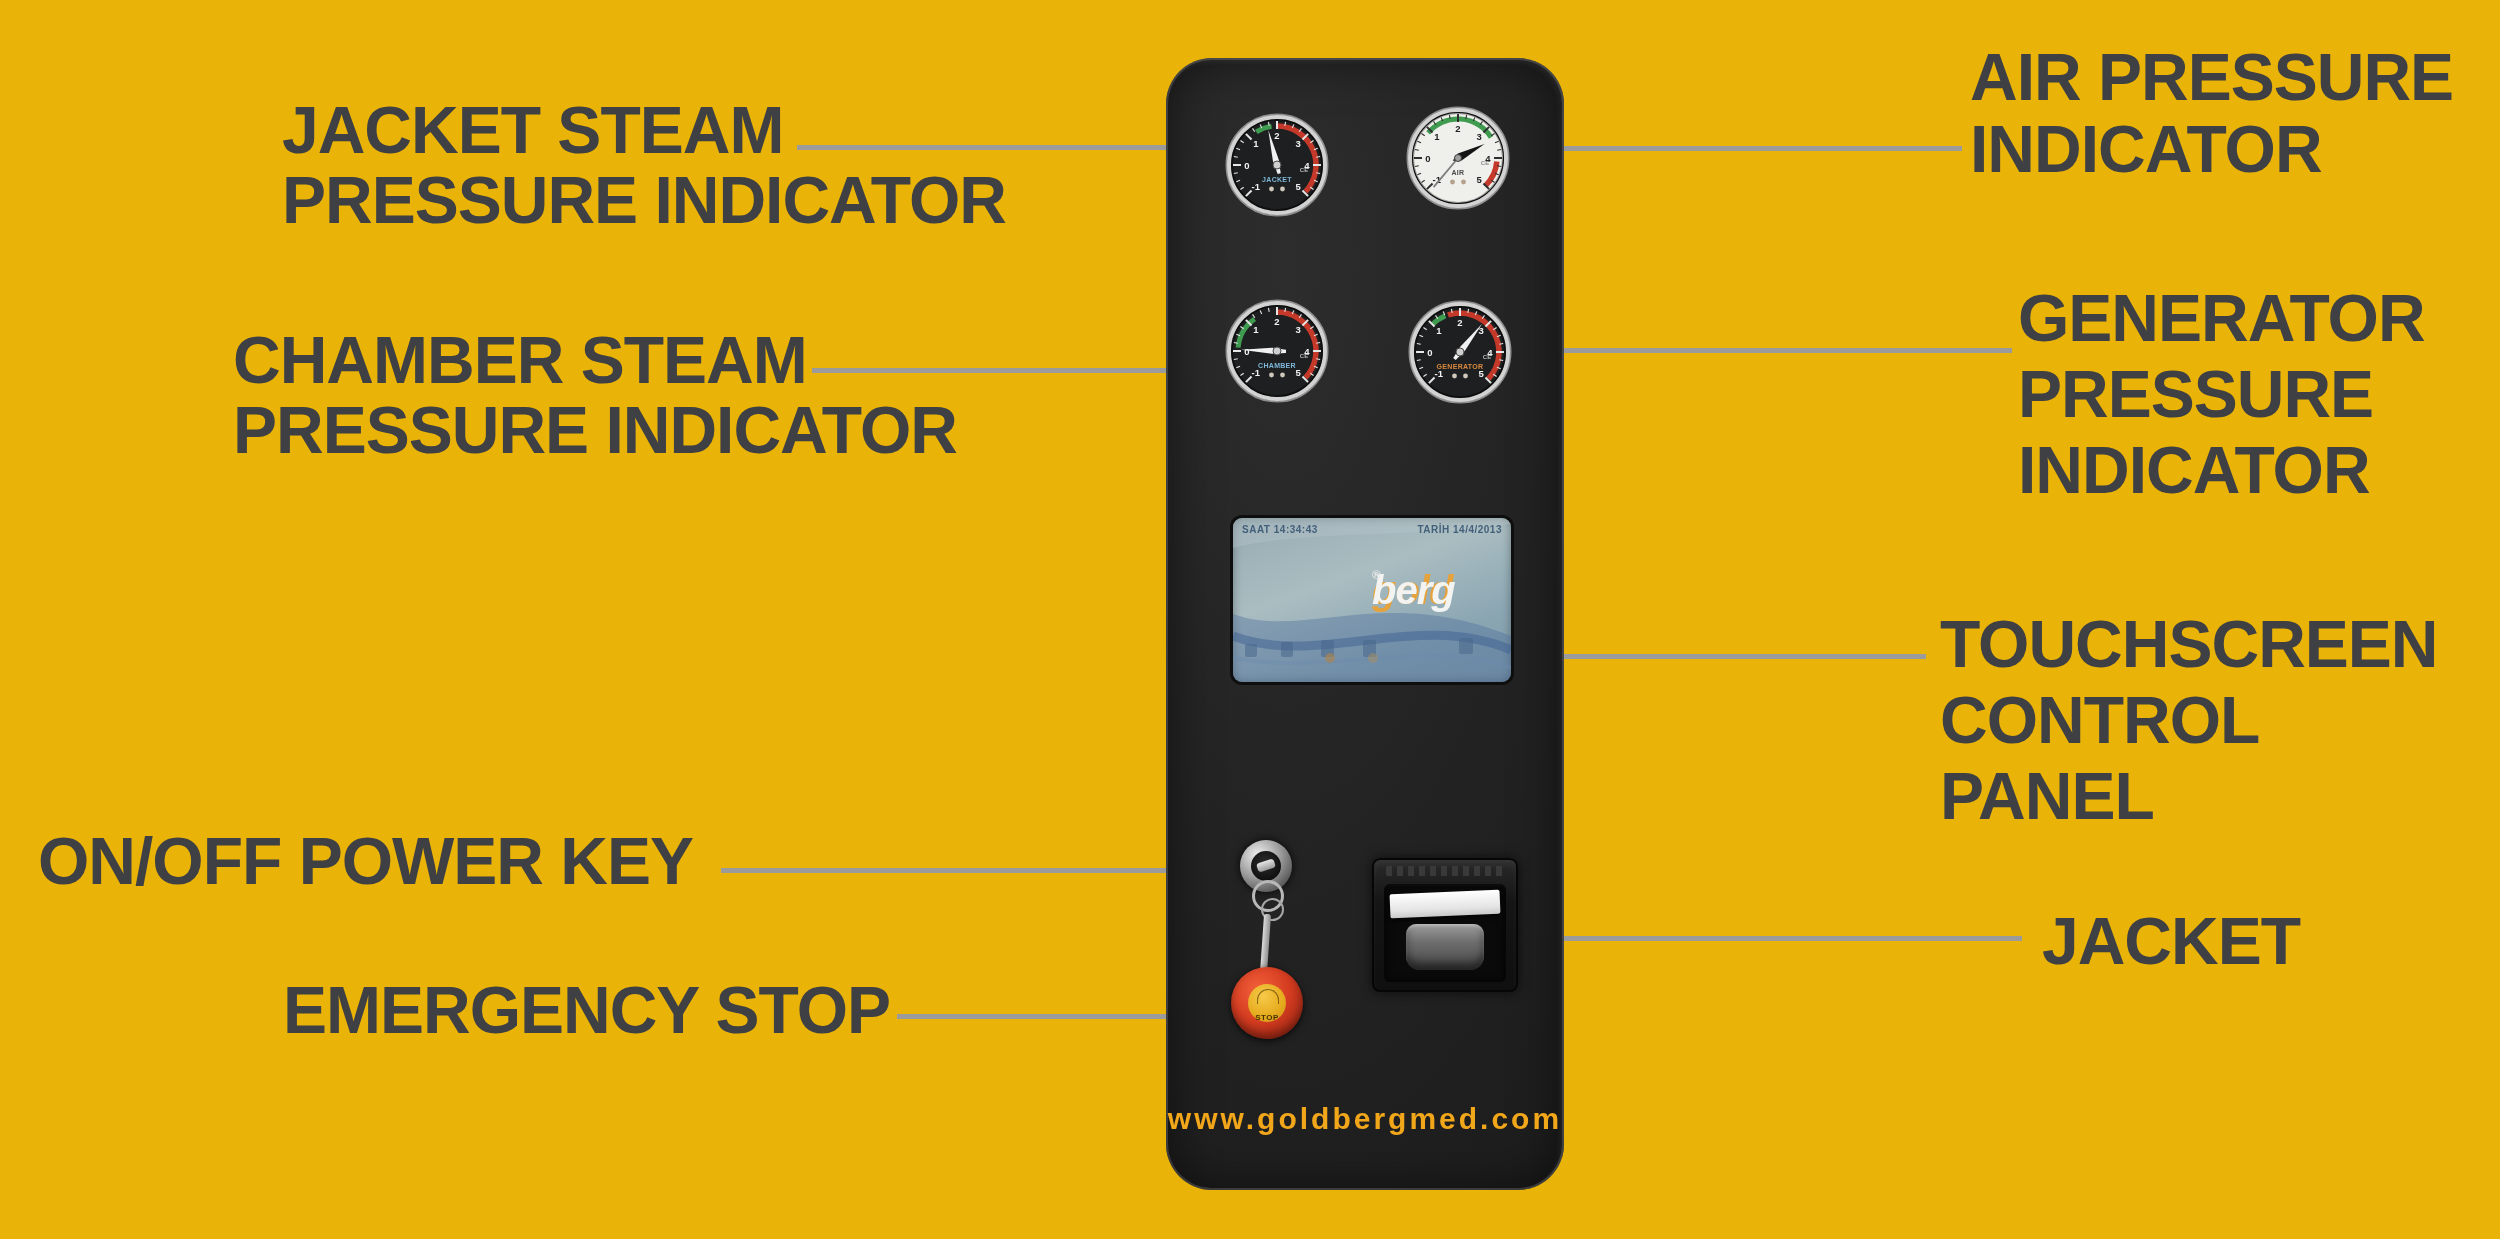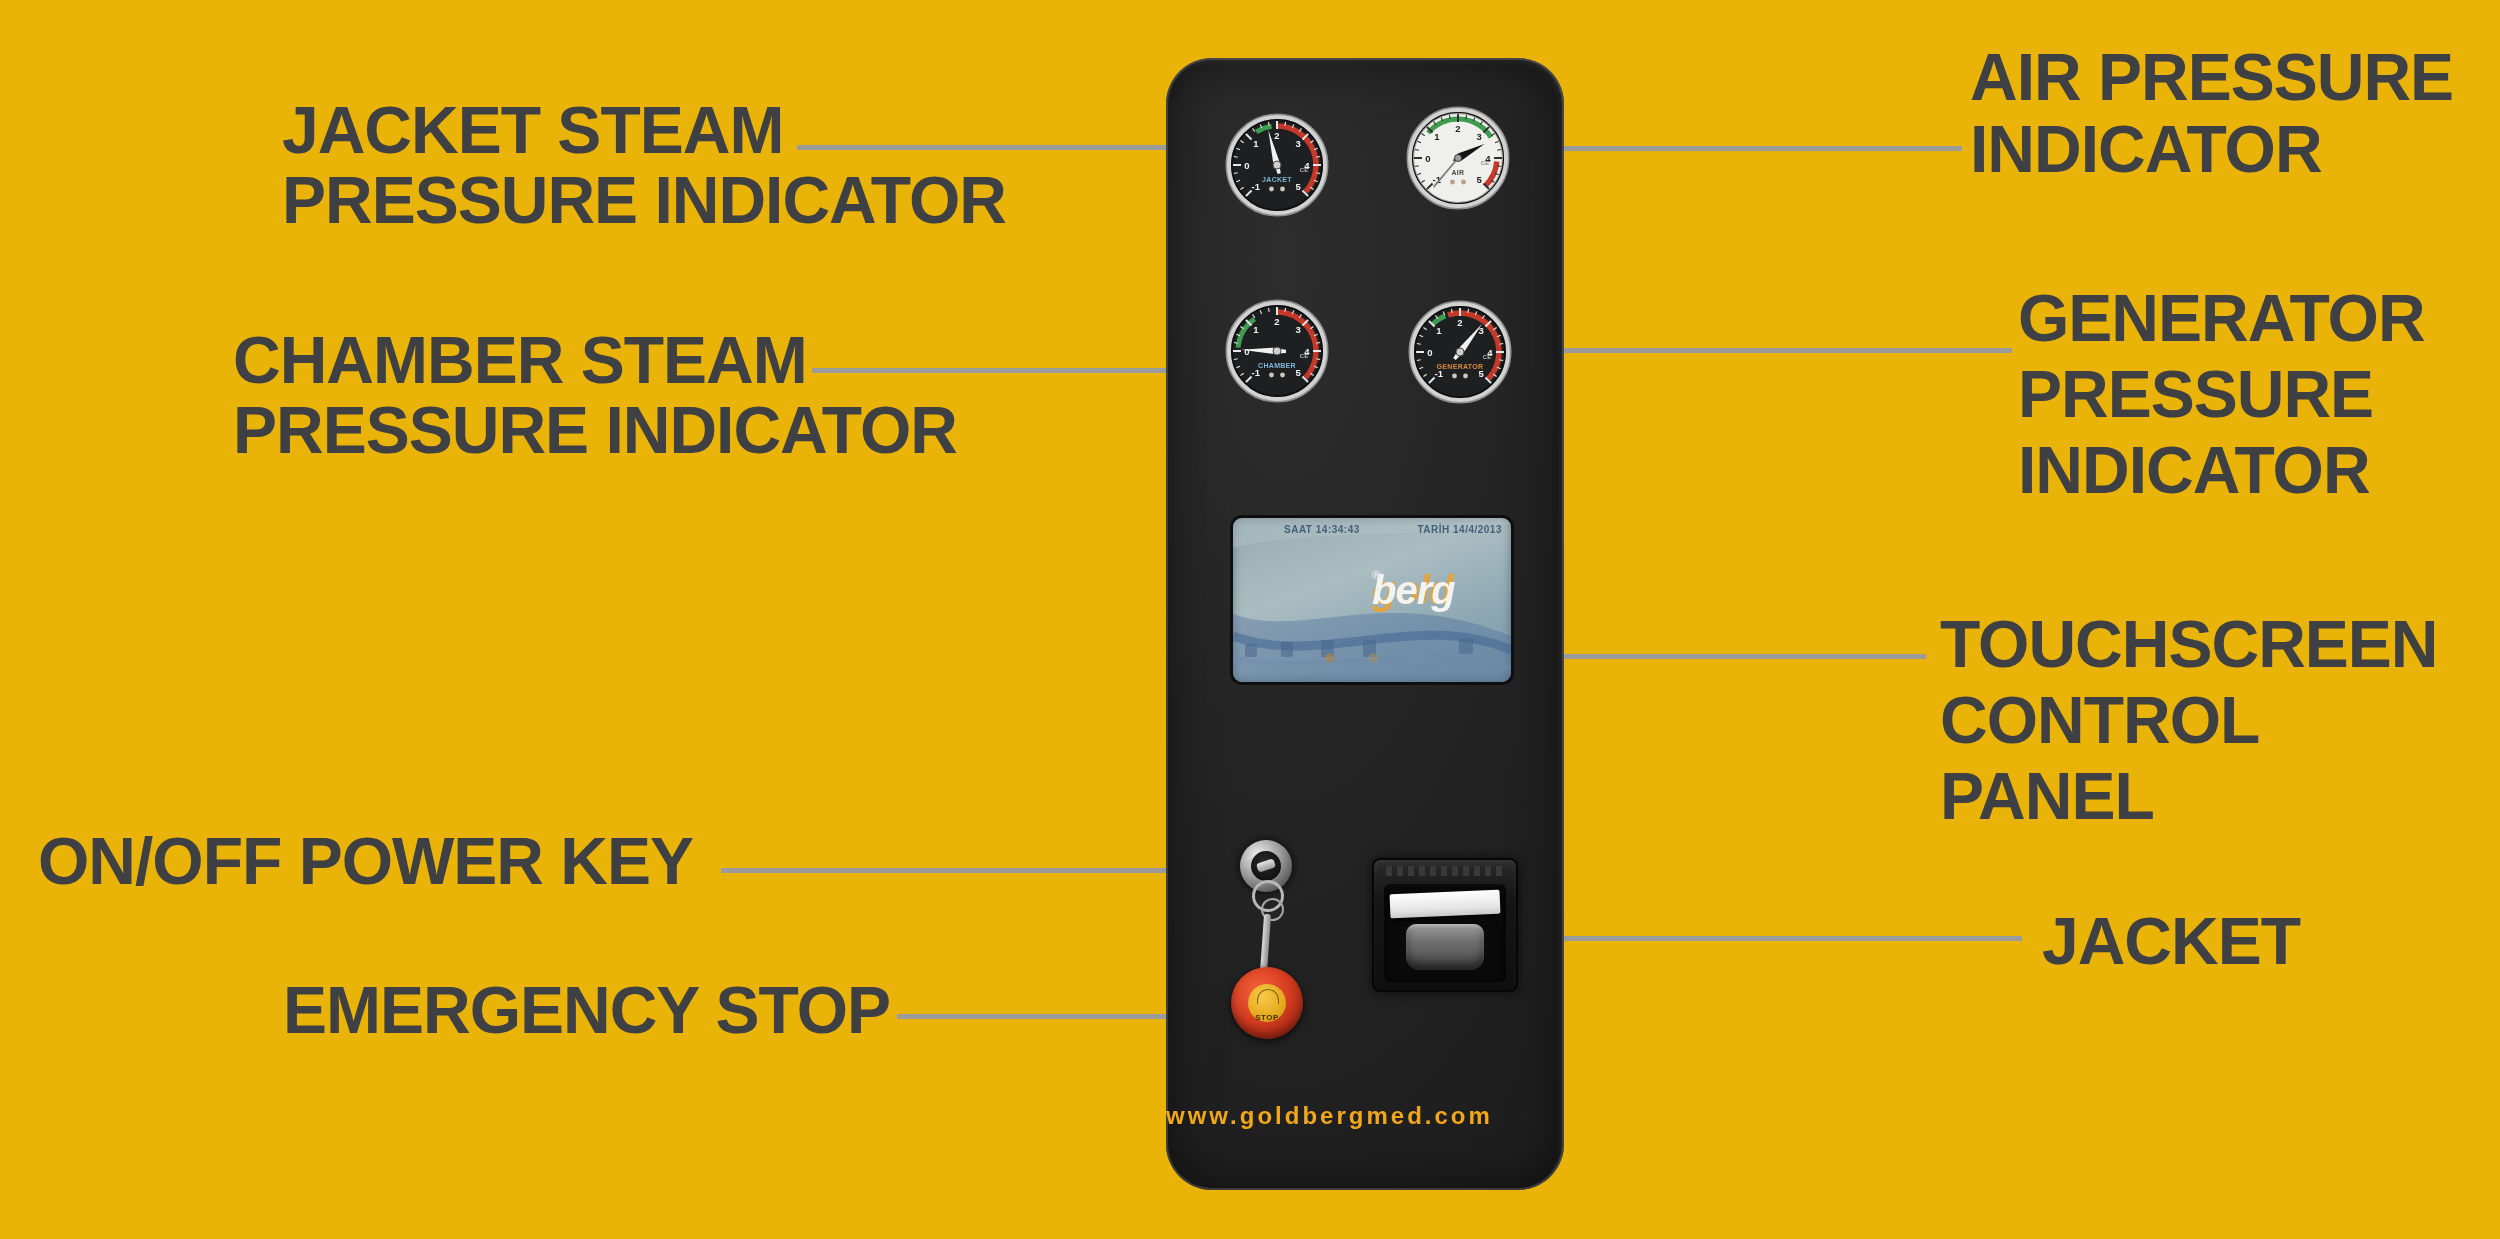--- a/index.html
+++ b/index.html
@@ -21,21 +21,21 @@
                     inset 0 0 50px rgba(0,0,0,.55);}
   .panel *{position:absolute;}
 
   .gauge{width:104px;height:104px;}
   .gauge svg{position:absolute;left:0;top:0;font-family:"Liberation Sans",sans-serif;}
 
   
   .screen{left:67px;top:460px;width:278px;height:164px;border-radius:9px;overflow:hidden;
           background:linear-gradient(160deg,#96abb2 0%,#aabdc1 38%,#8ba6b3 72%,#7e99a9 100%);
           box-shadow:0 0 0 3px #0e0e0e, inset 0 0 10px rgba(0,0,0,.35);}
-  .scr-txt{font-size:10px;font-weight:bold;color:#32506e;opacity:.85;top:6px;letter-spacing:.5px;margin-left:42px;}
+  .scr-txt{font-size:10px;font-weight:bold;color:#32506e;opacity:.85;top:6px;letter-spacing:.5px;}
   .scr-logo{left:0;top:50px;width:278px;text-align:center;font-style:italic;font-weight:bold;
             font-size:40px;letter-spacing:-1px;}
   .scr-logo .gold{color:#e6a23b;}
   .scr-logo .berg{color:#f3f4f2;}
   .scr-logo .reg{font-size:12px;color:#e9e9e9;vertical-align:18px;font-style:normal;}
 
   
   .keylock{left:74px;top:782px;width:52px;height:52px;border-radius:50%;
            background:radial-gradient(circle at 35% 30%,#f1f1f1,#9c9c9c 45%,#5e5e5e 75%,#353535 100%);
            box-shadow:0 0 8px rgba(0,0,0,.85);}
@@ -69,21 +69,21 @@
            background:repeating-linear-gradient(90deg,#3d3d3d 0 6px,transparent 6px 11px);}
   .printer-bay{left:12px;top:26px;width:122px;height:98px;border-radius:6px;background:#0a0a0a;
            box-shadow:inset 0 0 8px #000, inset 0 2px 2px rgba(255,255,255,.06);}
   .printer-paper{left:6px;top:8px;width:110px;height:24px;border-radius:2px;transform:rotate(-2.5deg);
            background:linear-gradient(180deg,#ffffff,#e4e4e4 70%,#c9c9c9);
            box-shadow:0 3px 4px rgba(0,0,0,.65);}
   .printer-flap{left:22px;top:40px;width:78px;height:46px;border-radius:10px 10px 14px 14px;
            background:linear-gradient(180deg,#9d9d9d,#6d6d6d 40%,#454545);
            box-shadow:inset 0 -7px 9px rgba(0,0,0,.5), inset 0 2px 3px rgba(255,255,255,.35);}
 
-  .site{left:0;top:1044px;width:398px;text-align:left;font-size:24px;font-weight:bold;
+  .site{left:0;top:1044px;width:398px;text-align:center;font-size:30px;font-weight:bold;
         letter-spacing:3px;color:#f2a71b;}
 </style>
 </head>
 <body>
 
 <div id="stage">
 
   <div class="lbl" style="left:282px;top:95px;">
     <div>JACKET STEAM</div>
     <div>PRESSURE INDICATOR</div>

